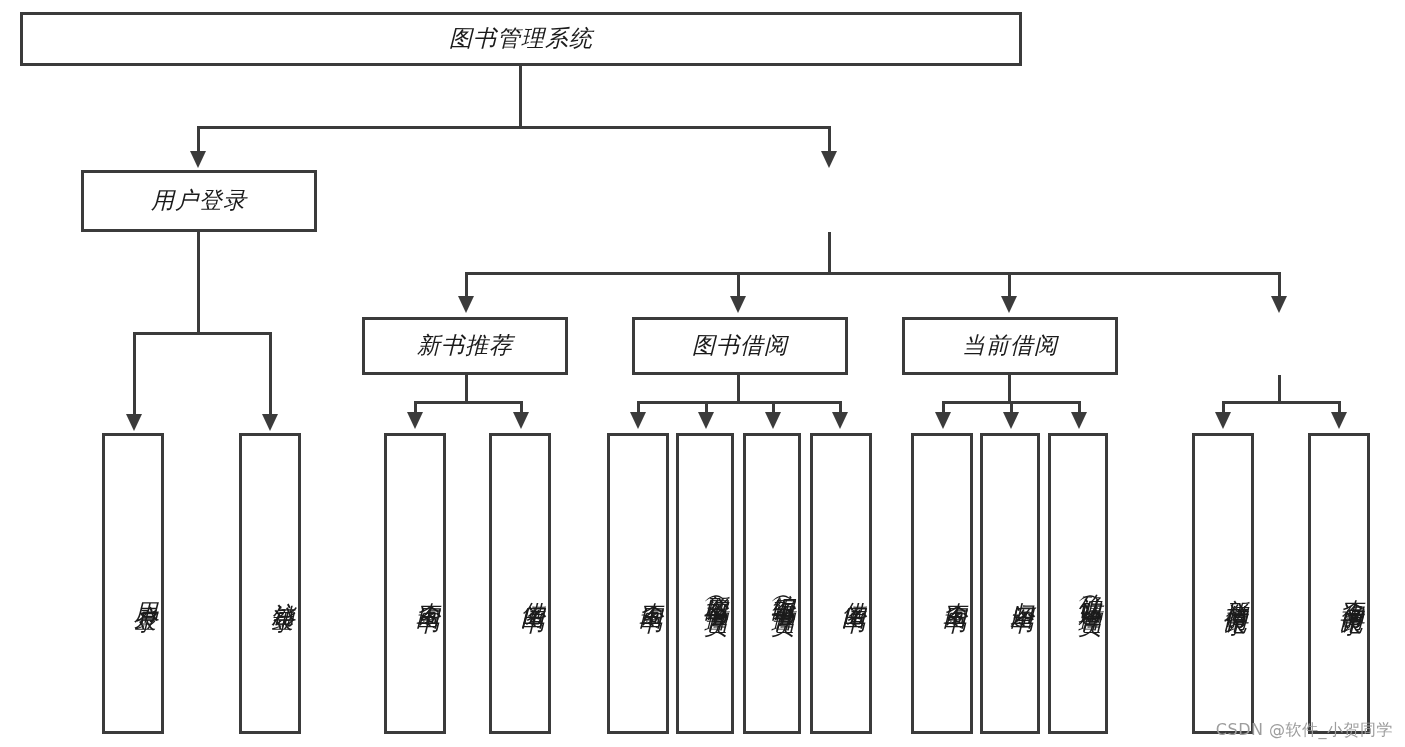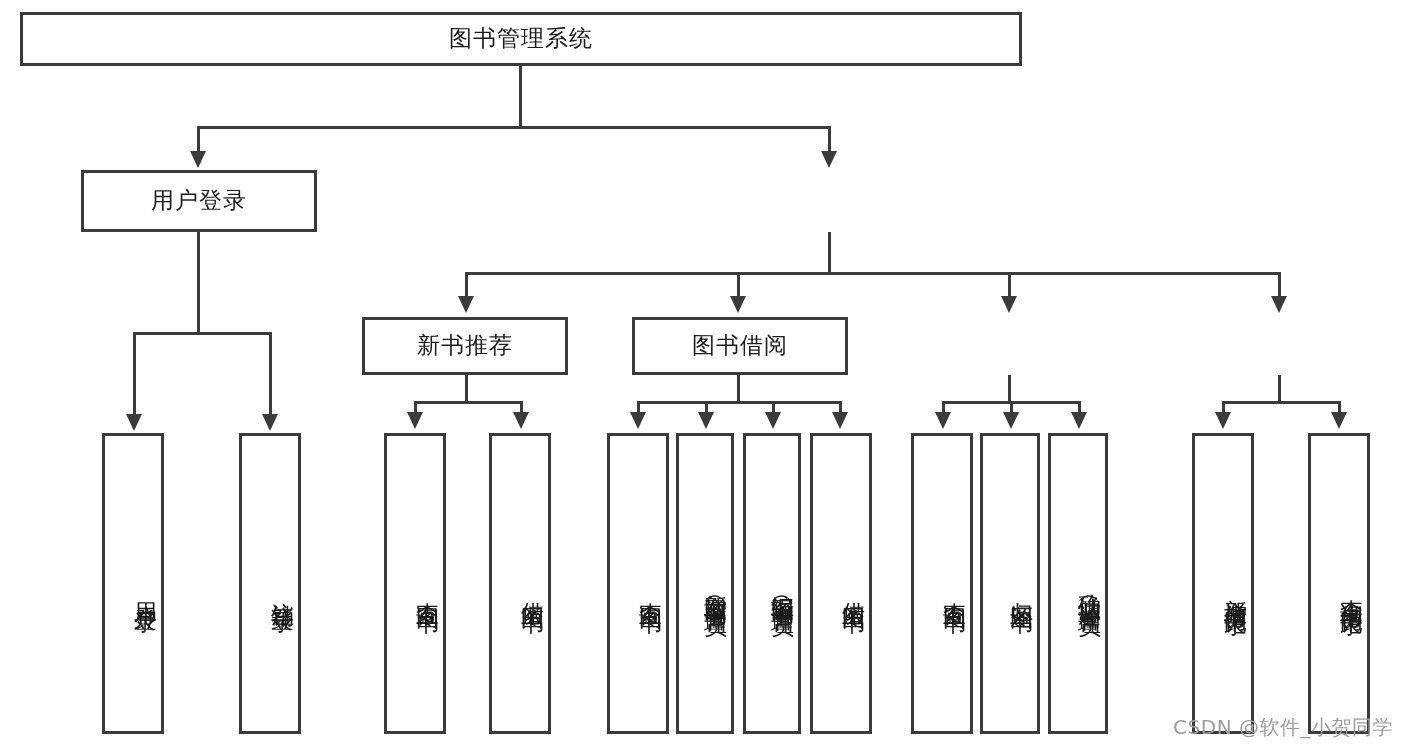--- a/index.html
+++ b/index.html
@@ -19,20 +19,21 @@
   }
   .node {
     position: absolute;
     box-sizing: border-box;
     border: 3px solid #3b3b3b;
     background: #ffffff;
     display: flex;
     align-items: center;
     justify-content: center;
     color: #1b1b1b;
+    font-style: italic;
   }
   .node.horiz {
     font-size: 23px;
     letter-spacing: 1px;
     line-height: 1.2;
   }
   .node.vert {
     writing-mode: vertical-rl;
     text-orientation: upright;
     font-size: 23px;
@@ -58,21 +59,21 @@
     width: 0;
     height: 0;
     border-left: 8px solid transparent;
     border-right: 8px solid transparent;
     border-top: 17px solid #3b3b3b;
   }
   #watermark {
     position: absolute;
     right: 12px;
     bottom: 6px;
-    font-size: 20px;
+    font-size: 16px;
     color: #9d9d9d;
     letter-spacing: 0.5px;
     white-space: nowrap;
     pointer-events: none;
   }
 </style>
 </head>
 <body>
 
 <div id="canvas">
@@ -111,20 +112,23 @@
   <div class="arrow" style="left:1001px; top:296px;"></div>
   <div class="edge v" style="left:1278px; top:272px; height:26px;"></div>
   <div class="arrow" style="left:1271px; top:296px;"></div>
 
   <div class="node horiz" style="left:362px; top:317px; width:206px; height:58px;">
     <span>新书推荐</span>
   </div>
   <div class="node horiz" style="left:632px; top:317px; width:216px; height:58px;">
     <span>图书借阅</span>
   </div>
+  <div class="node horiz" style="left:902px; top:317px; width:216px; height:58px;">
+    <span>当前借阅</span>
+  </div>
 
   <div class="edge v" style="left:465px; top:375px; height:28px;"></div>
   <div class="edge h" style="left:414px; top:401px; width:109px;"></div>
   <div class="edge v" style="left:414px; top:401px; height:13px;"></div>
   <div class="arrow" style="left:407px; top:412px;"></div>
   <div class="edge v" style="left:520px; top:401px; height:13px;"></div>
   <div class="arrow" style="left:513px; top:412px;"></div>
 
   <div class="edge v" style="left:737px; top:375px; height:28px;"></div>
   <div class="edge h" style="left:637px; top:401px; width:205px;"></div>

